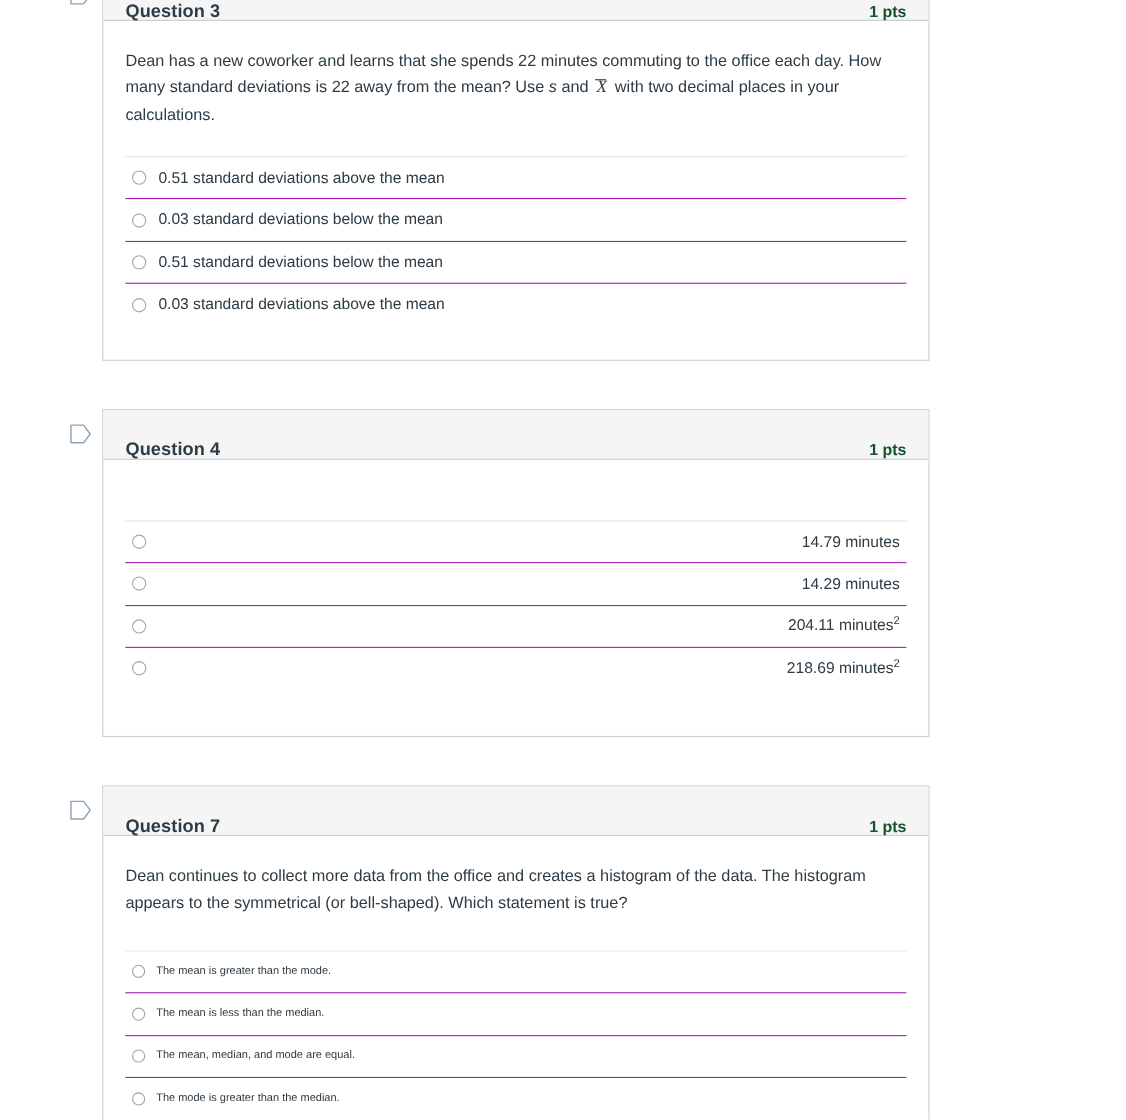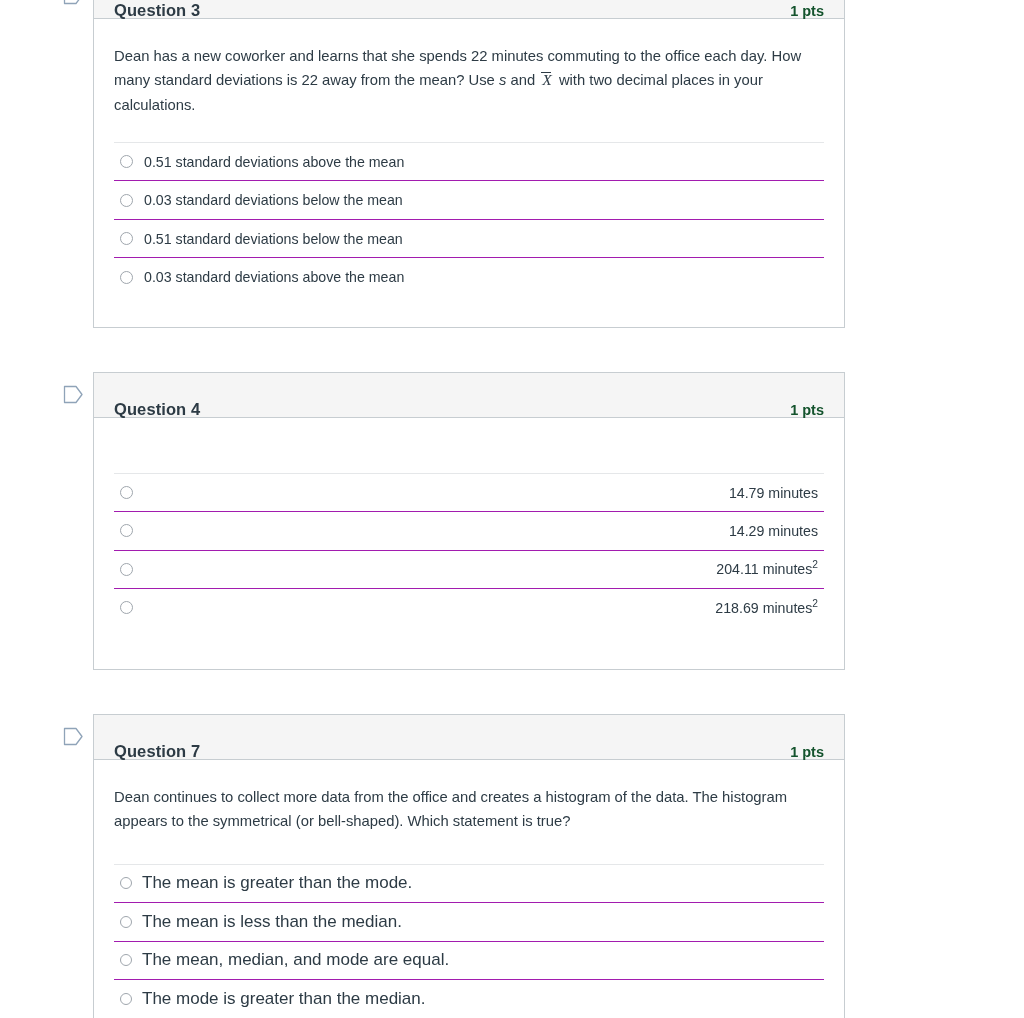--- a/index.html
+++ b/index.html
@@ -141,21 +141,21 @@
   #q3 .answers { margin-top: 25px; }
   #q3 .answer { min-height: 38.5px; }
 
   #q4 .q-body { padding-top: 26px; }
   #q4 .answers { margin-top: 29px; }
   #q4 .answer { min-height: 38.3px; justify-content: space-between; }
 
   #q5 .q-body { padding-top: 25px; }
   #q5 .answers { margin-top: 30px; }
   #q5 .answer { min-height: 38.5px; }
-  #q5 .answer-text { font-size: 17px; }
+  #q5 .answer-text { font-size: 10px; }
   #q5 .radio { width: 12px; height: 12px; margin-right: 10px; }
 </style>
 </head>
 <body>
 
 <div class="page">
 
   <div class="question" id="q3">
 
     <div class="q-header">

